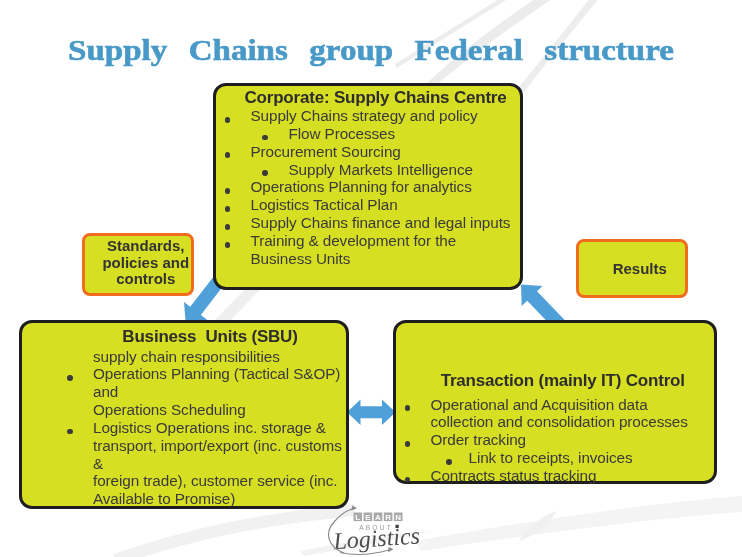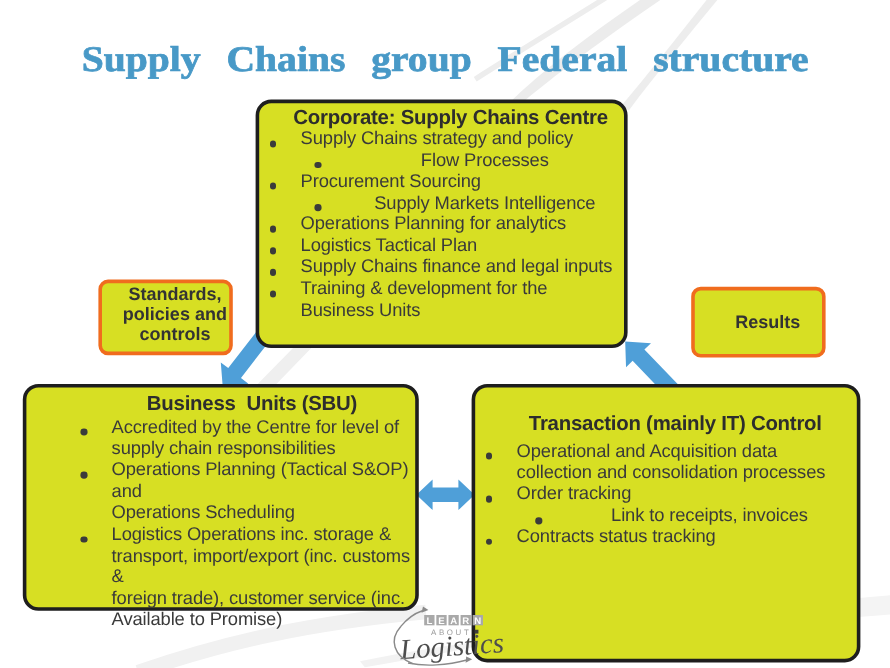--- a/index.html
+++ b/index.html
@@ -12,27 +12,27 @@
          font-size:30px;color:#4899c7;-webkit-text-stroke:0.6px #4899c7;word-spacing:12px;transform:scaleX(1.101);
          transform-origin:371px 0;}
   .box{position:absolute;background:#d7df23;border:3.5px solid #1e1e1e;
        border-radius:13px;box-sizing:border-box;color:#3a3a3a;}
   .sm{border:3px solid #f06c1e;border-radius:8px;font-weight:bold;
       color:#333333;text-align:center;padding-left:16px;}
   .hd{font-weight:bold;text-align:center;font-size:17px;color:#2d2d2d;
       line-height:19px;letter-spacing:-0.2px;margin-left:16px;}
   .bl{font-size:15.3px;line-height:17.85px;letter-spacing:-0.1px;}
   .row{position:relative;padding-left:35px;}
-  .row2{position:relative;padding-left:73px;text-align:center;}
+  .row2{position:relative;padding-left:73px;}
   .d{position:absolute;width:5.8px;height:5.8px;border-radius:50%;background:#3b3b3b;}
   .row .d{left:9px;top:9.8px;}
   .row2 .d{left:46.6px;top:9.8px;}
   #topbox{left:212.5px;top:82.5px;width:310px;height:207px;padding-top:2.5px;}
   #bubox{left:19px;top:320px;width:330px;height:189px;padding-top:4px;padding-left:36px;}
-  #trbox{left:392.5px;top:320px;width:324.5px;height:232px;padding-top:20px;}
+  #trbox{left:392.5px;top:320px;width:324.5px;height:164px;padding-top:48px;}
   #trbox .row2 .d{left:50.5px;}
   #stbox{left:82px;top:232.5px;width:111.5px;height:63px;
          font-size:15px;line-height:16.7px;padding-top:2.5px;}
   #rebox{left:576px;top:239px;width:111.5px;height:59px;
          font-size:15px;line-height:18px;padding-top:17.5px;}
   .logo{position:absolute;left:318px;top:500px;width:150px;height:57px;}
 </style>
 </head>
 <body>
 <div class="canvas">
@@ -76,21 +76,20 @@
     </div>
   </div>
 
   <div class="box sm" id="stbox">Standards,<br>policies and<br>controls</div>
 
   <div class="box sm" id="rebox">Results</div>
 
   <div class="box" id="bubox">
     <div class="hd">Business&nbsp; Units (SBU)</div>
     <div class="bl" style="margin-top:1.5px;">
-      <div class="row"><span class="d"></span>Accredited by the Centre for level of</div>
       <div class="row">supply chain responsibilities</div>
       <div class="row"><span class="d"></span>Operations Planning (Tactical S&amp;OP) and</div>
       <div class="row">Operations Scheduling</div>
       <div class="row"><span class="d"></span>Logistics Operations inc. storage &amp;</div>
       <div class="row">transport, import/export (inc. customs &amp;</div>
       <div class="row">foreign trade), customer service (inc.</div>
       <div class="row">Available to Promise)</div>
     </div>
   </div>
 

